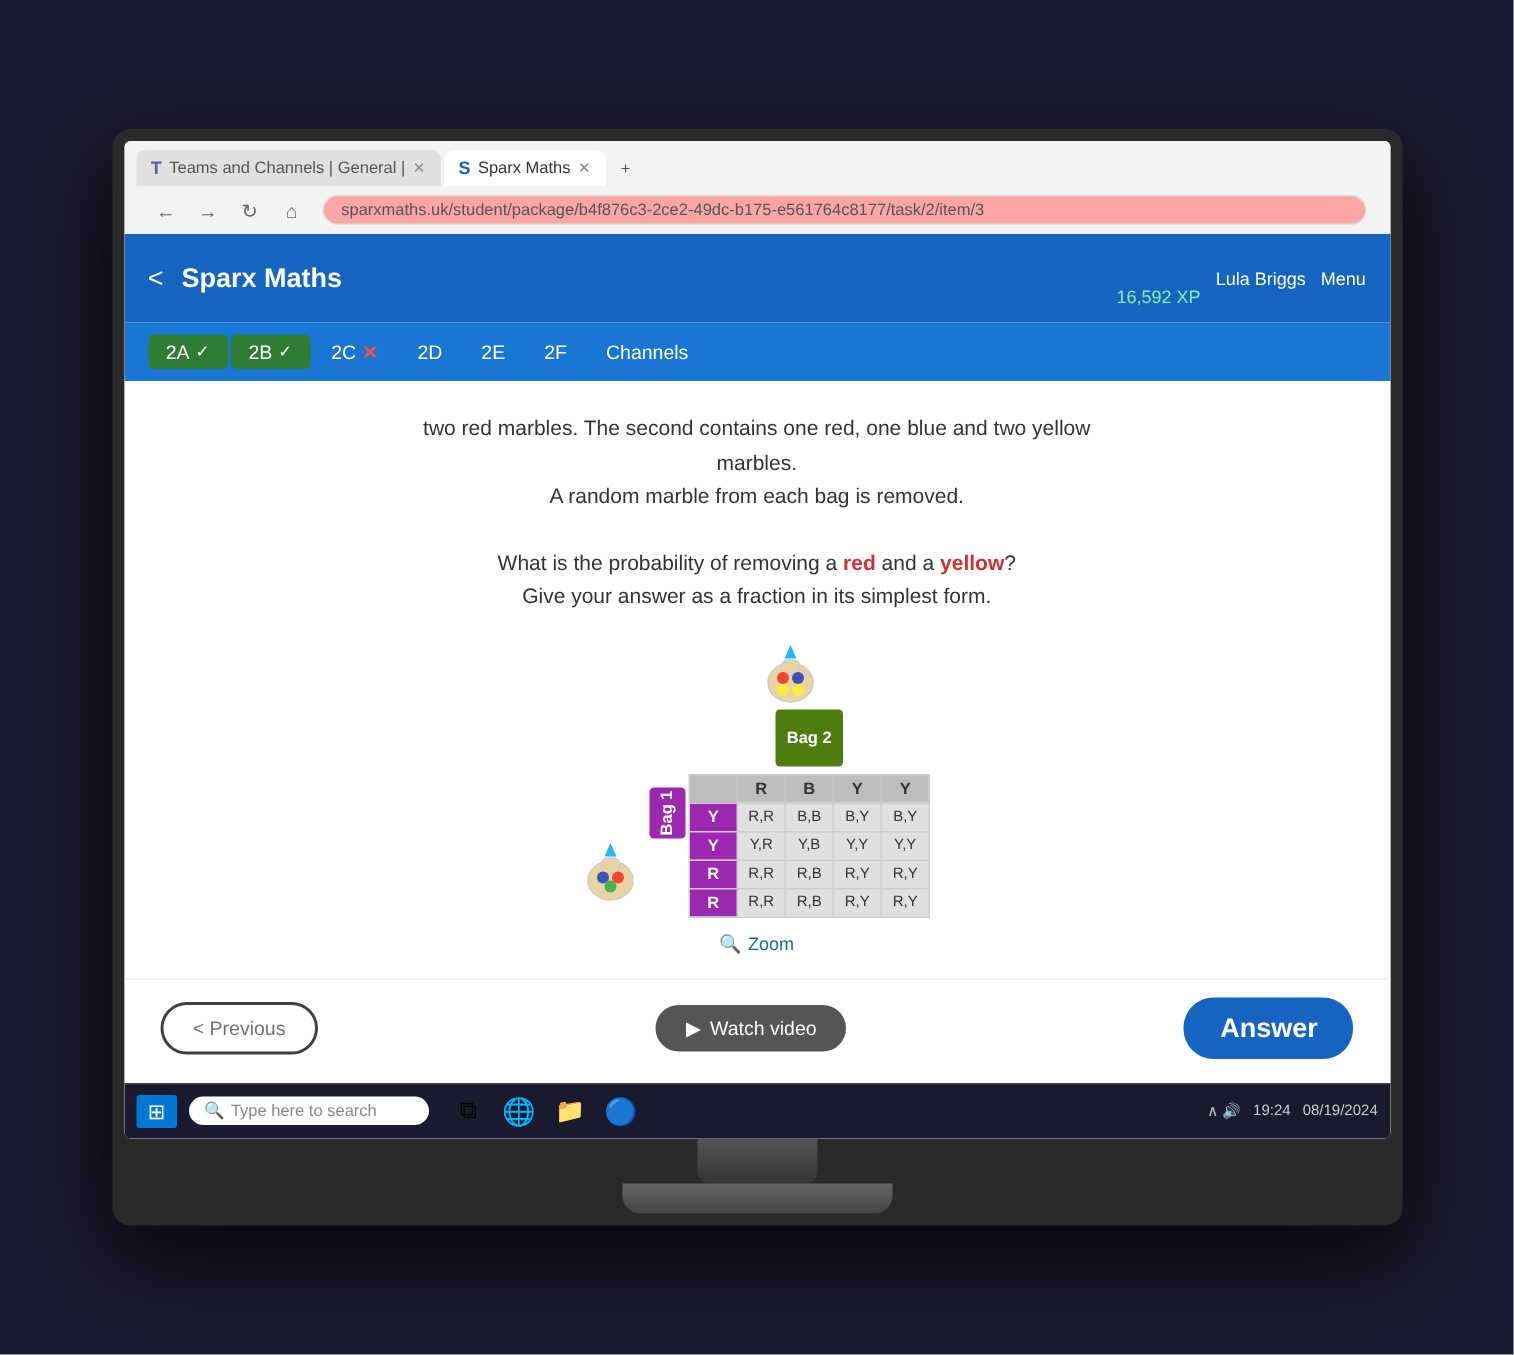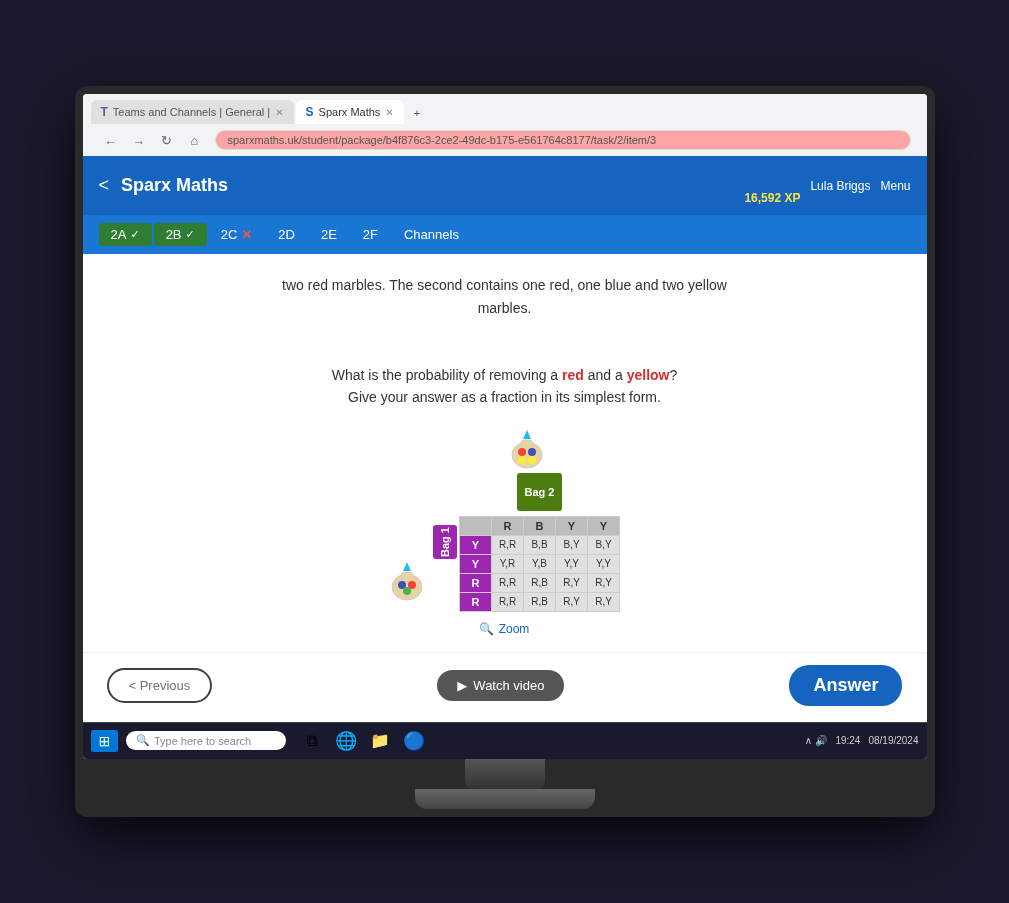--- a/index.html
+++ b/index.html
@@ -121,22 +121,22 @@
 
     .header-right {
       margin-left: auto;
       display: flex;
       align-items: center;
       gap: 10px;
       font-size: 12px;
     }
 
     .xp-badge {
-      color: #fde047;
-      font-weight: bold;
+      color: #86efac;
+      font-weight: normal;
       margin-top: 25px;
     }
 
     
     .nav-tabs {
       background: #1976d2;
       padding: 8px 16px;
       display: flex;
       align-items: center;
       gap: 2px;
@@ -489,21 +489,21 @@
       </div>
       <div class="nav-tab summary">
         <span>Channels</span>
       </div>
     </div>
 
     <div class="content-area">
       <div class="question-text">
         <span>two red marbles. The second contains one red, one blue and two yellow</span><br>
         <span>marbles.</span><br>
-        <br><br>
+        <span>A random marble from each bag is removed.</span><br><br>
         <span>What is the probability of removing a <strong>red</strong> and a <strong>yellow</strong>?</span><br>
         <span>Give your answer as a fraction in its simplest form.</span>
       </div>
 
       <div class="table-container">
         <div class="table-wrapper">
 
           <div style="display:flex; flex-direction:column; align-items:center; margin-right:4px;">
             <div style="font-size:26px; margin-bottom:4px;">
               

